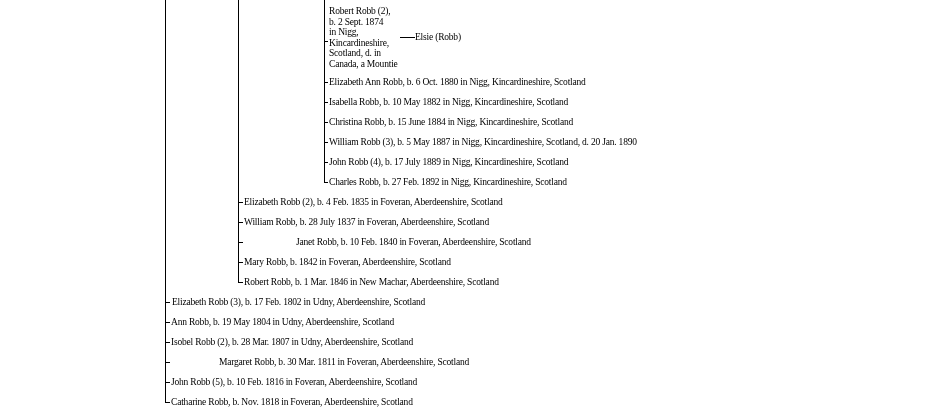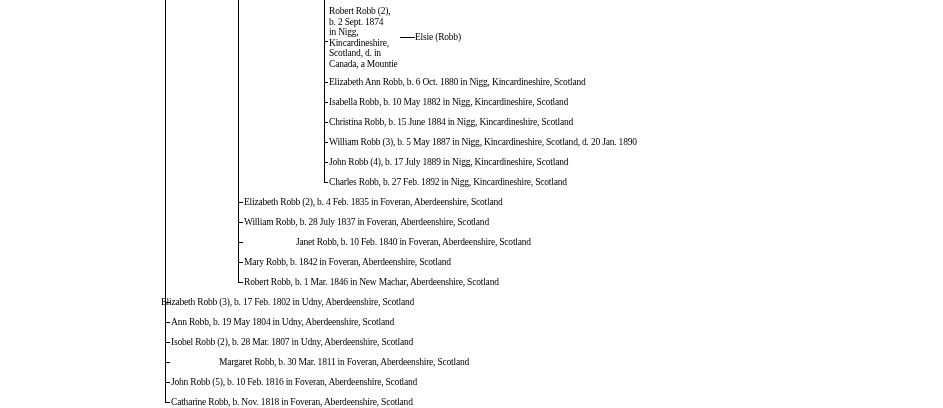--- a/index.html
+++ b/index.html
@@ -47,21 +47,21 @@
 <div class="hline" style="left:238px; top:222px; width:5px;"></div>
 <div class="entry" style="left:244px; top:217px;">William Robb, b. 28 July 1837 in Foveran, Aberdeenshire, Scotland</div>
 <div class="hline" style="left:238px; top:242px; width:5px;"></div>
 <div class="entry" style="left:260px; top:237px;margin-left:36px;">Janet Robb, b. 10 Feb. 1840 in Foveran, Aberdeenshire, Scotland</div>
 <div class="hline" style="left:238px; top:262px; width:5px;"></div>
 <div class="entry" style="left:244px; top:257px;">Mary Robb, b. 1842 in Foveran, Aberdeenshire, Scotland</div>
 <div class="hline" style="left:238px; top:282px; width:5px;"></div>
 <div class="entry" style="left:244px; top:277px;">Robert Robb, b. 1 Mar. 1846 in New Machar, Aberdeenshire, Scotland</div>
 
 <div class="hline" style="left:165px; top:302px; width:5px;"></div>
-<div class="entry" style="left:161px; top:297px;">Elizabeth Robb (3), b. 17 Feb. 1802 in Udny, Aberdeenshire, Scotland</div>
+<div class="entry" style="left:172px; top:297px;">Elizabeth Robb (3), b. 17 Feb. 1802 in Udny, Aberdeenshire, Scotland</div>
 <div class="hline" style="left:165px; top:322px; width:5px;"></div>
 <div class="entry" style="left:171px; top:317px;">Ann Robb, b. 19 May 1804 in Udny, Aberdeenshire, Scotland</div>
 <div class="hline" style="left:165px; top:342px; width:5px;"></div>
 <div class="entry" style="left:171px; top:337px;">Isobel Robb (2), b. 28 Mar. 1807 in Udny, Aberdeenshire, Scotland</div>
 <div class="hline" style="left:165px; top:362px; width:5px;"></div>
 <div class="entry" style="left:171px; top:357px;margin-left:48px;">Margaret Robb, b. 30 Mar. 1811 in Foveran, Aberdeenshire, Scotland</div>
 <div class="hline" style="left:165px; top:382px; width:5px;"></div>
 <div class="entry" style="left:171px; top:377px;">John Robb (5), b. 10 Feb. 1816 in Foveran, Aberdeenshire, Scotland</div>
 <div class="hline" style="left:165px; top:402px; width:5px;"></div>
 <div class="entry" style="left:171px; top:397px;">Catharine Robb, b. Nov. 1818 in Foveran, Aberdeenshire, Scotland</div>

